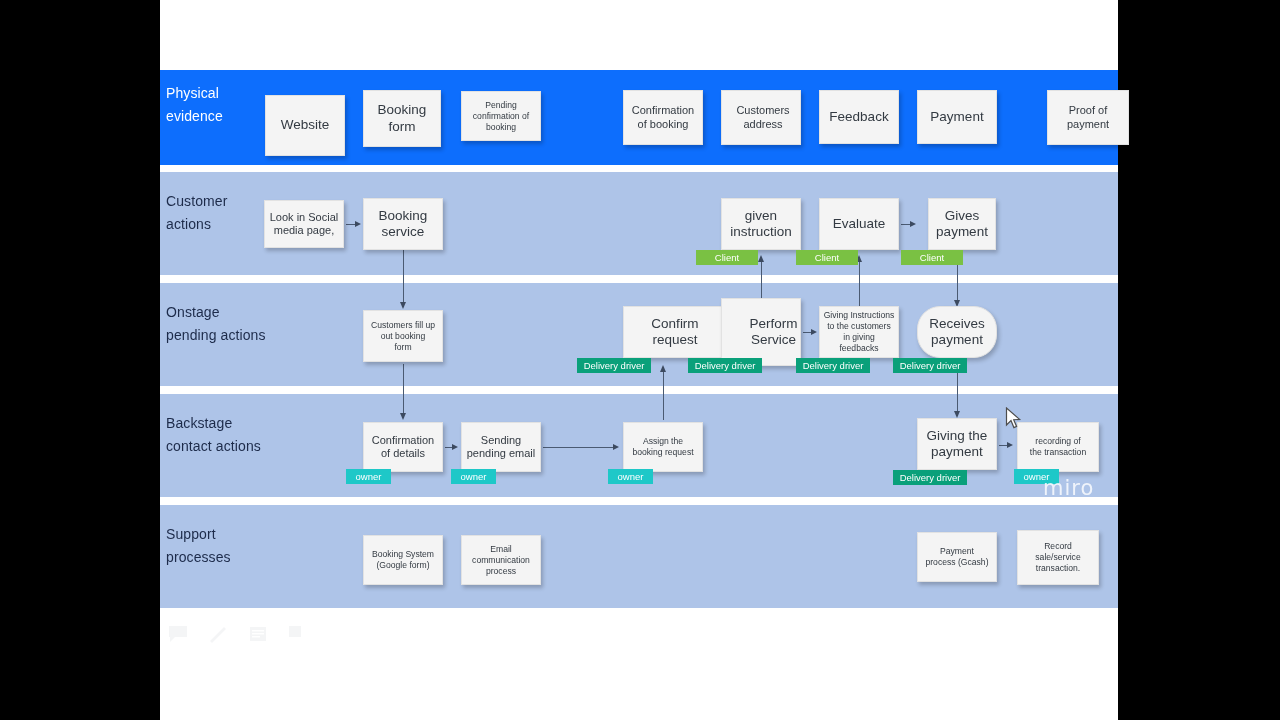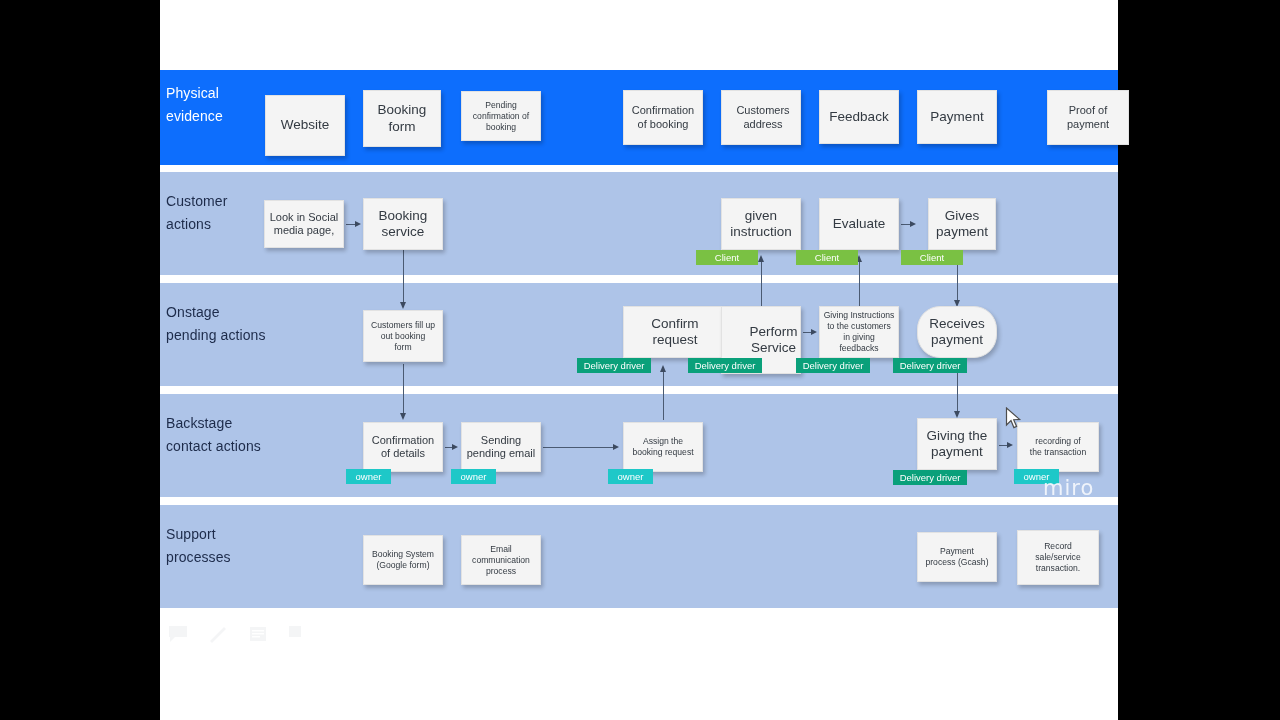--- a/index.html
+++ b/index.html
@@ -184,21 +184,21 @@
     <div class="band" style="top:213px;height:103px;">
       <div class="band-label" style="top:18px;">Onstage
 pending actions</div>
     </div>
 
     <div class="node sm" style="left:203px;top:240px;width:80px;height:52px;">Customers fill up
 out booking
 form</div>
     <div class="node lg" style="left:463px;top:236px;width:104px;height:52px;">Confirm
 request</div>
-    <div class="node lg" style="left:561px;top:236px;width:80px;height:68px;padding-left:28px;">Perform
+    <div class="node lg" style="left:561px;top:228px;width:80px;height:68px;padding-left:28px;">Perform
 Service</div>
     <div class="node sm" style="left:659px;top:236px;width:80px;height:52px;">Giving Instructions
 to the customers
 in giving feedbacks</div>
     <div class="node lg" style="left:757px;top:236px;width:80px;height:52px;border-radius:23px;">Receives
 payment</div>
 
     <div class="tag driver" style="left:417px;top:288px;width:74px;">Delivery driver</div>
     <div class="tag driver" style="left:528px;top:288px;width:74px;">Delivery driver</div>
     <div class="tag driver" style="left:636px;top:288px;width:74px;">Delivery driver</div>

